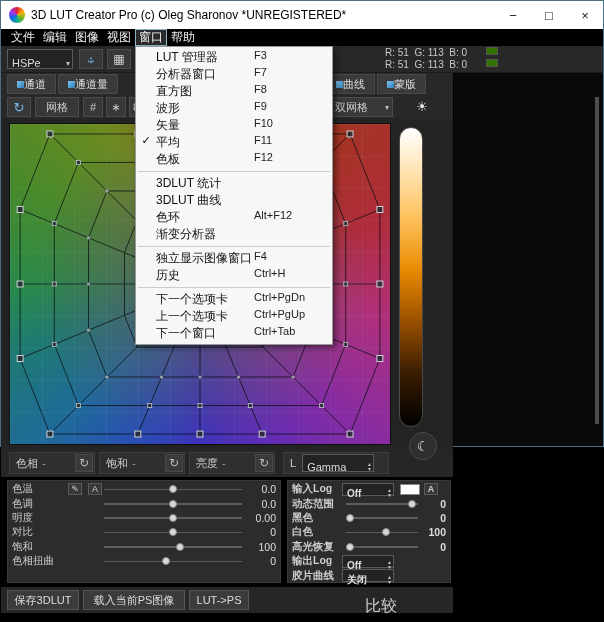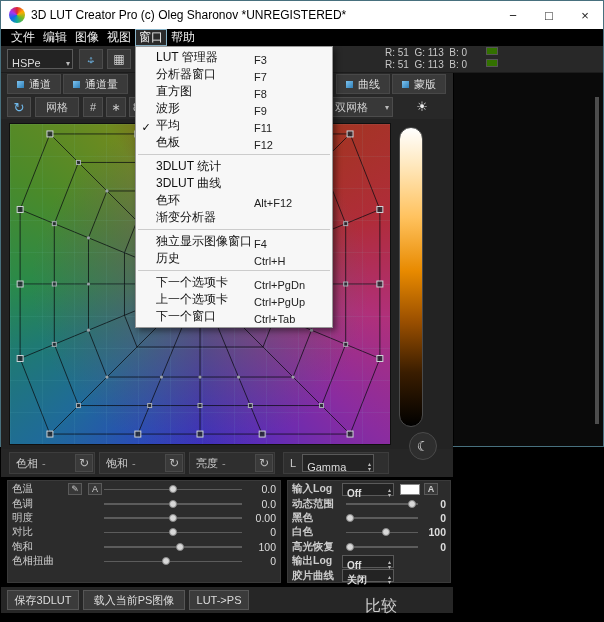--- a/index.html
+++ b/index.html
@@ -30,21 +30,21 @@
   .tbtn.t1{left:78px;} .tbtn.t2{left:106px;color:#cfcfcf;}
   .mvwrap{position:relative;width:14px;height:14px;}
   .mvwrap span{position:absolute;left:0;top:0;width:14px;height:14px;text-align:center;font-size:11px;line-height:14px;}
   .readout{position:absolute;left:336px;top:1px;}
   .rrow{display:flex;height:12px;gap:19px;padding-left:48px;}
   .rtext{font-size:10px;color:#c8c8c8;white-space:pre;}
   .rswatch{width:12px;height:8px;border:1px solid #555;display:inline-block;}
 
   
   .tabsrow{position:absolute;left:0;top:72px;width:452px;height:22px;background:#282828;display:flex;align-items:center;gap:2px;padding-left:6px;}
-  .tab{height:20px;background:#3a3a3a;border:1px solid #484848;display:inline-flex;align-items:center;gap:5px;padding:0 9px;}
+  .tab{height:20px;background:#3a3a3a;border:1px solid #484848;display:inline-flex;align-items:center;padding:0 9px;}
   .tabicon{width:7px;height:7px;background:linear-gradient(135deg,#7ec3ef,#2e7fb8);display:inline-block;}
   .tablabel{font-size:11px;color:#ddd;white-space:nowrap;}
   .tabspacer{width:204px;}
 
   
   .gridbar{position:absolute;left:0;top:94px;width:452px;height:24px;background:#282828;}
   .gbtn{position:absolute;top:2px;height:20px;background:#383838;border:1px solid #4c4c4c;color:#ccc;font-size:11px;display:flex;align-items:center;justify-content:center;padding:0 3px;}
   .g-refresh{left:6px;width:24px;color:#6fb7e8;font-size:13px;}
   .g-grid{left:34px;width:44px;}
   .g-hash{left:82px;width:20px;}
@@ -101,21 +101,21 @@
   .bottombar{position:absolute;left:0;top:586px;width:452px;height:26px;background:#262626;}
   .bbtn{position:absolute;top:3px;height:20px;background:#3b3b3b;border:1px solid #565656;color:#ddd;font-size:11px;display:flex;align-items:center;justify-content:center;padding:0 6px;}
   .compare{position:absolute;left:352px;top:9px;width:44px;text-align:right;font-size:16px;color:#ccc;}
 
   
   .workspace{position:absolute;left:452px;top:72px;right:0;bottom:0;background:#0a0a0a;border-left:1px solid #000;}
   .edge-strip{position:absolute;right:4px;top:24px;bottom:22px;width:4px;background:#4d4d4d;}
 
   
   .popup{position:absolute;left:134px;top:45px;width:198px;background:#f7f7f7;border:1px solid #999;box-shadow:3px 3px 6px rgba(0,0,0,.45);padding:2px 0;z-index:50;}
-  .popup-item{display:flex;align-items:flex-end;height:17px;font-size:12px;color:#111;}
+  .popup-item{display:flex;align-items:flex-start;height:17px;font-size:12px;color:#111;}
   .check{width:20px;text-align:center;font-size:11px;color:#000;flex:0 0 20px;}
   .plabel{white-space:nowrap;}
   .pshort{margin-left:auto;width:78px;font-size:11px;color:#222;text-align:left;}
   .menu-sep{height:1px;background:#ccc;margin:3px 2px;}
 </style>
 </head>
 <body>
 
 <div class="screen">
   <div class="window">
@@ -460,20 +460,25 @@
           <span class="check"></span>
           <span class="plabel">直方图</span>
           <span class="pshort">F8</span>
         </div>
         <div class="popup-item">
           <span class="check"></span>
           <span class="plabel">波形</span>
           <span class="pshort">F9</span>
         </div>
         <div class="popup-item">
+          <span class="check"></span>
+          <span class="plabel">矢量</span>
+          <span class="pshort">F10</span>
+        </div>
+        <div class="popup-item">
           <span class="check">✓</span>
           <span class="plabel">平均</span>
           <span class="pshort">F11</span>
         </div>
         <div class="popup-item">
           <span class="check"></span>
           <span class="plabel">色板</span>
           <span class="pshort">F12</span>
         </div>
         <div class="menu-sep"></div>

